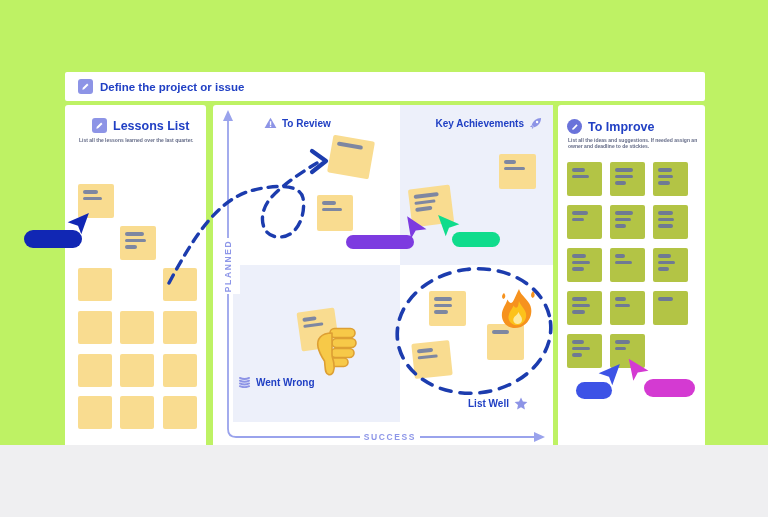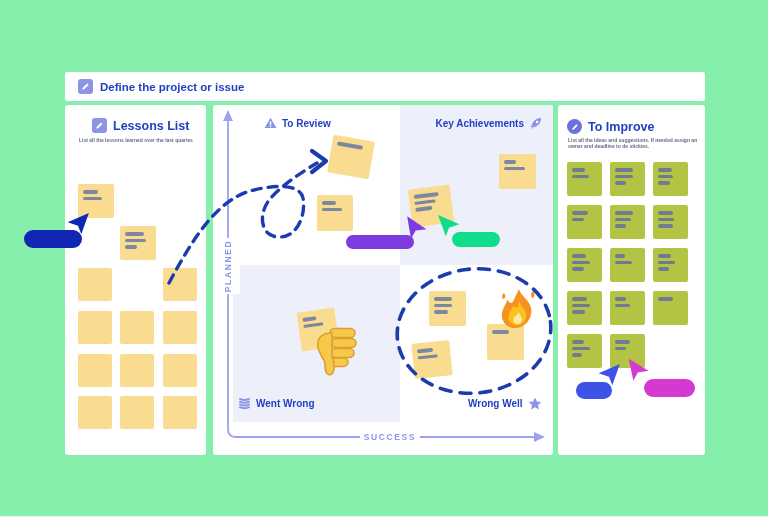--- a/index.html
+++ b/index.html
@@ -1,17 +1,17 @@
 <!DOCTYPE html>
 <html><head>
 <meta charset="utf-8">
 <style>
   html,body{margin:0;padding:0;}
   body{font-family:"Liberation Sans", sans-serif; background:#efeff1;}
-  #canvas{position:relative;width:768px;height:516px;background:#86efac;overflow:hidden;}
+  #canvas{position:relative;width:768px;height:445px;background:#bef264;overflow:hidden;}
   .panel{position:absolute;background:#ffffff;border-radius:3px;}
   .quad-bg{position:absolute;background:#edf0fa;}
   .hdr-bar{position:absolute;left:65px;top:72px;width:640px;height:29px;background:#fff;border-radius:2px;display:flex;align-items:center;padding-left:13px;box-sizing:border-box;gap:7px;}
   .icon-sq{width:15px;height:15px;border-radius:3px;background:#8d94e6;display:flex;align-items:center;justify-content:center;flex:0 0 auto;}
   .icon-circle{width:15px;height:15px;border-radius:50%;background:#6a73da;display:flex;align-items:center;justify-content:center;flex:0 0 auto;}
   .hdr-title{color:#2140c4;font-weight:bold;font-size:11.5px;}
   .panel-head{position:absolute;display:flex;align-items:center;gap:6px;}
   .panel-title{color:#2140c4;font-weight:bold;font-size:12.5px;white-space:nowrap;}
   .panel-sub{position:absolute;color:#646b87;font-size:5px;line-height:6px;font-weight:bold;}
   .quad-label{position:absolute;display:flex;align-items:center;gap:5px;color:#2140c4;font-weight:bold;font-size:10px;white-space:nowrap;}
@@ -74,33 +74,33 @@
     <span>To Review</span>
   </div>
   <div class="quad-label" style="left:420px;top:117px;width:122px;justify-content:flex-end;">
     <span>Key Achievements</span>
     <svg width="13" height="13" viewBox="0 0 14 14">
       <path d="M13 1 C8 1.2 4.2 4 3 8.5 L5.5 11 C10 9.8 12.8 6 13 1 Z" fill="#8d94e6"></path>
       <circle cx="8.7" cy="5.3" r="1.3" fill="#ffffff"></circle>
       <path d="M3 9 L1 10.5 L3.5 11 L3 13 L5 11.5 Z" fill="#8d94e6"></path>
     </svg>
   </div>
-  <div class="quad-label" style="left:238px;top:397px;">
+  <div class="quad-label" style="left:238px;top:376px;">
     <svg width="13" height="12" viewBox="0 0 14 13">
       <g stroke="#8d94e6" stroke-width="2" fill="none" stroke-linecap="round">
         <path d="M2 2 Q7 4.4 12 2"></path>
           <path d="M2 5 Q7 7.4 12 5"></path>
           <path d="M2 8 Q7 10.4 12 8"></path>
           <path d="M2 11 Q7 13.4 12 11"></path>
       </g>
     </svg>
     <span>Went Wrong</span>
   </div>
   <div class="quad-label" style="left:468px;top:397px;">
-    <span>Wrong Well</span>
+    <span>List Well</span>
     <svg width="14" height="13" viewBox="0 0 14 13">
       <path d="M7 0.5 L8.9 4.6 L13.4 5.1 L10 8.1 L10.9 12.5 L7 10.2 L3.1 12.5 L4 8.1 L0.6 5.1 L5.1 4.6 Z" fill="#8d94e6"></path>
     </svg>
   </div>
 
   <svg class="overlay" width="768" height="517">
     <path d="M228 120 L228 429 Q228 437 236 437 L535 437" stroke="#9aa3ec" stroke-width="1.8" fill="none"></path>
     <path d="M223 121 L228 110 L233 121 Z" fill="#9aa3ec"></path>
     <path d="M534 432 L545 437 L534 442 Z" fill="#9aa3ec"></path>
   </svg>

